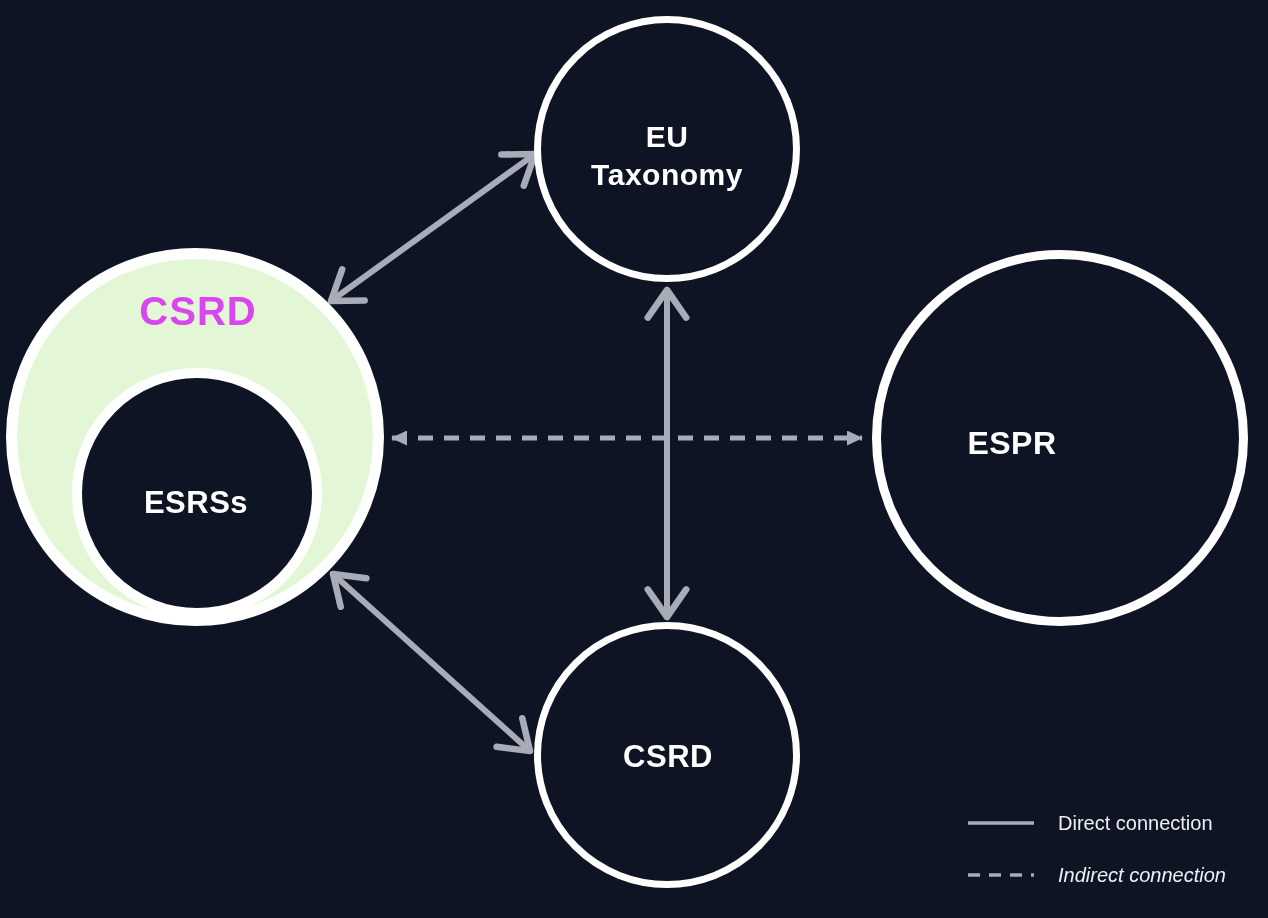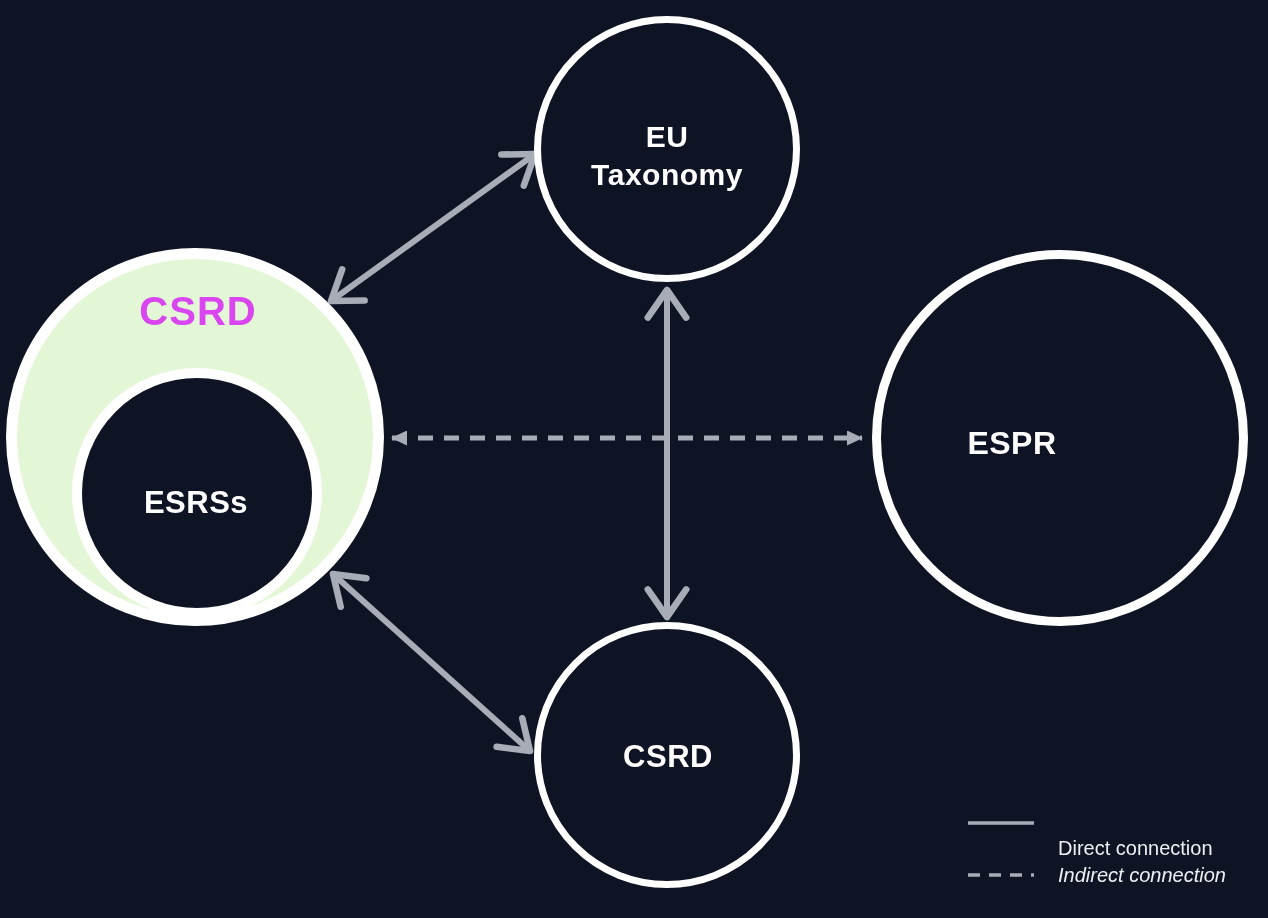--- a/index.html
+++ b/index.html
@@ -60,21 +60,21 @@
   }
   .legend-label {
     position: absolute;
     left: 1058px;
     transform: translateY(-50%);
     font-size: 20px;
     font-weight: 400;
     color: #EDEFF2;
     white-space: nowrap;
   }
-  .legend-direct { top: 848px; }
+  .legend-direct { top: 823px; }
   .legend-indirect { top: 875px; font-style: italic; }
 </style>
 </head>
 <body>
 
 <div id="canvas">
 
   <svg id="diagram-svg" width="1268" height="918" viewBox="0 0 1268 918">
     <defs>
       <marker id="barb" markerWidth="8" markerHeight="8" refX="6.2" refY="4" orient="auto-start-reverse" markerUnits="strokeWidth">

